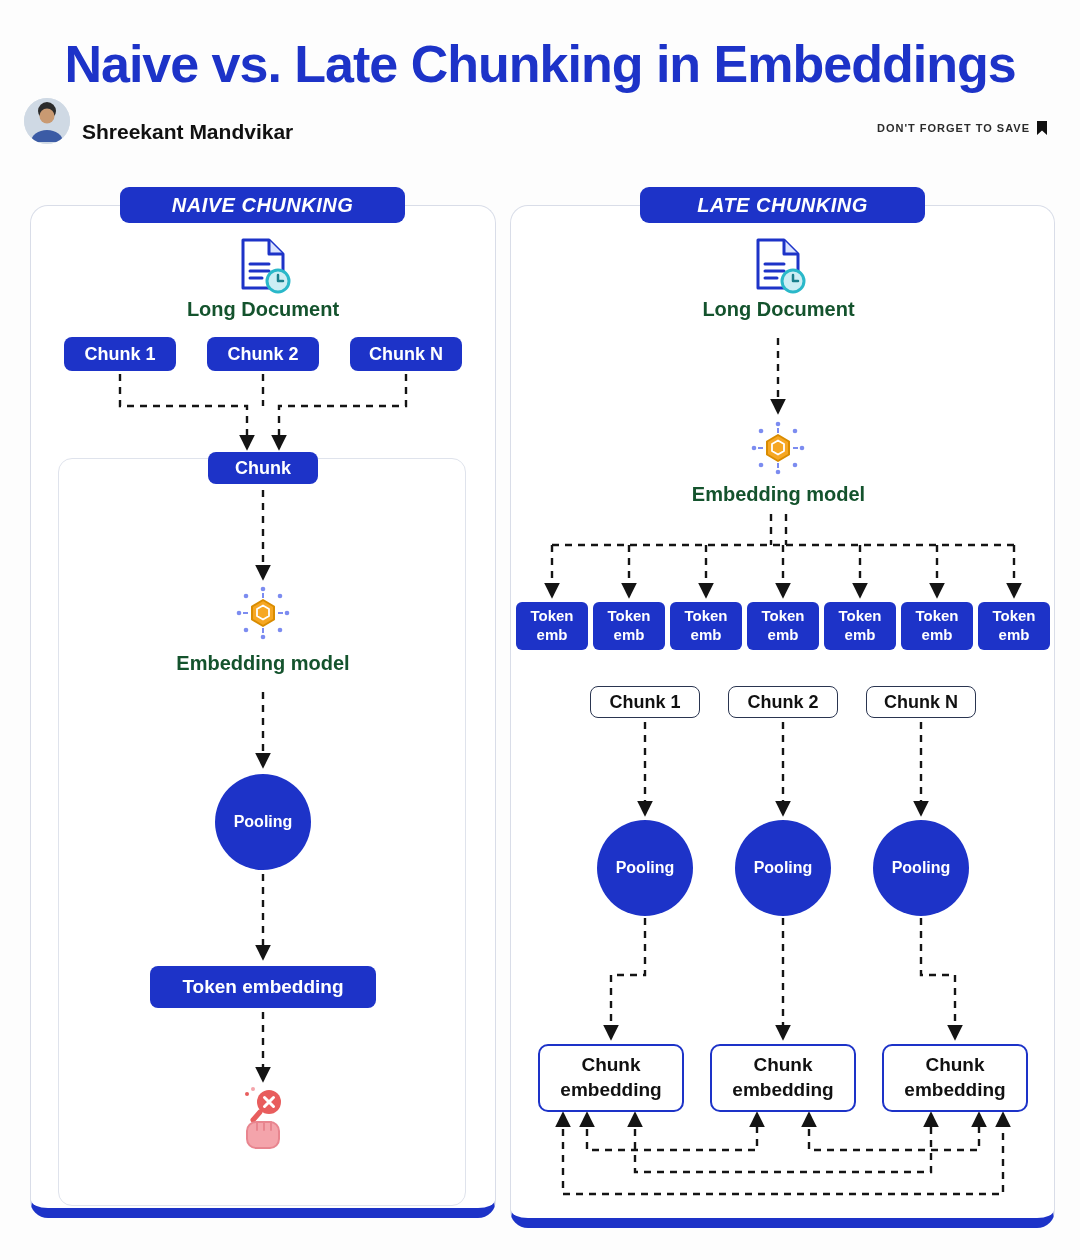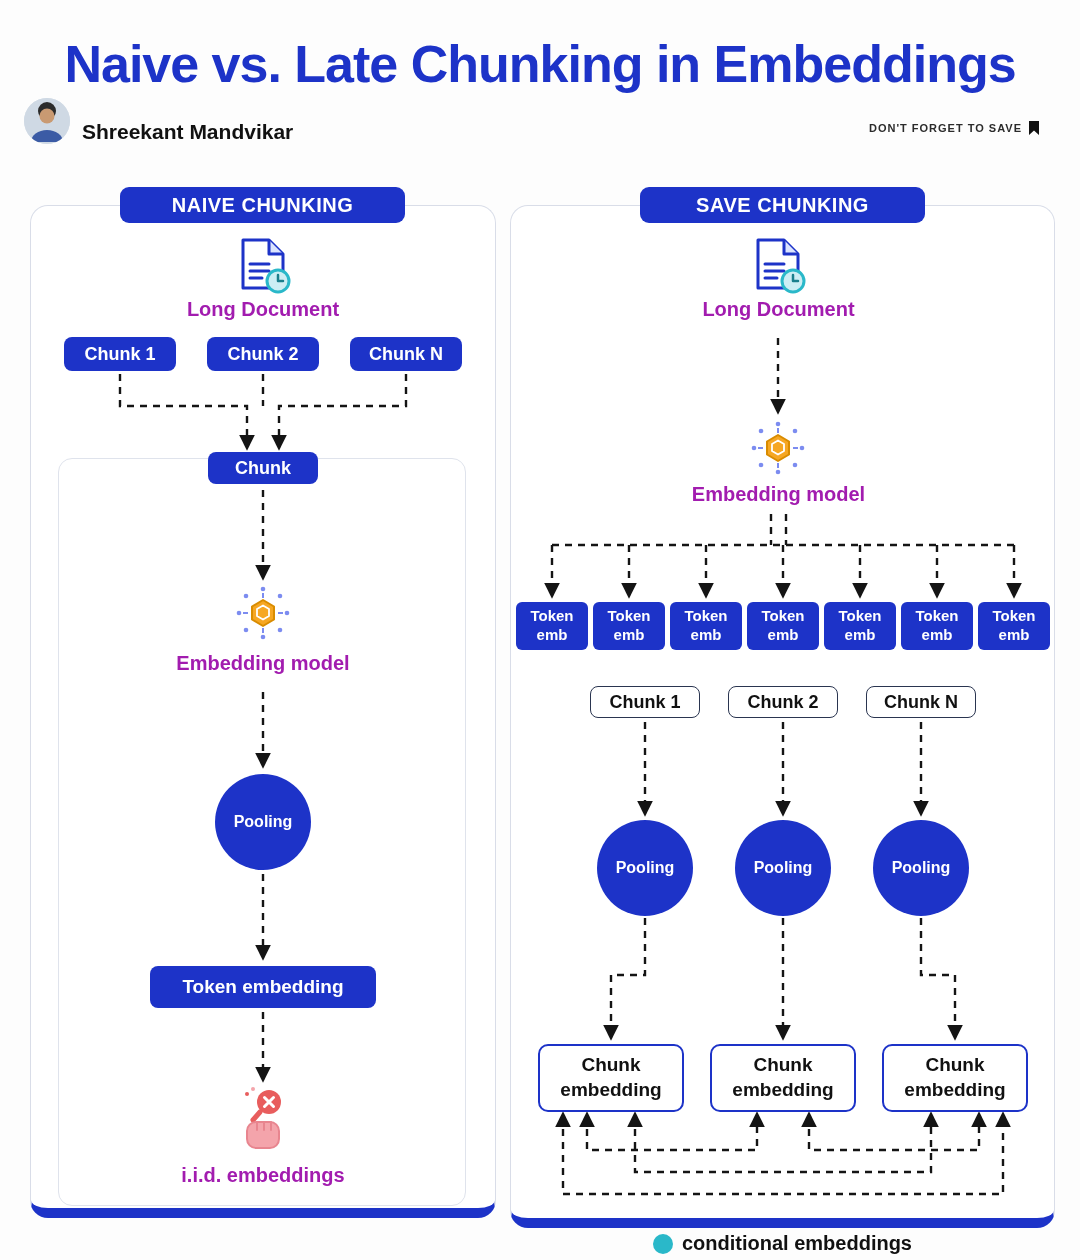--- a/index.html
+++ b/index.html
@@ -13,41 +13,41 @@
   body{background:#ffffff;font-family:"Liberation Sans","DejaVu Sans",sans-serif;}
   .canvas{position:relative;width:1080px;height:1260px;background:#fdfdfd;overflow:hidden;margin:0 auto;}
 
   .title{position:absolute;top:14px;left:0;width:1080px;text-align:center;
     font-size:52px;font-weight:800;letter-spacing:-1px;color:var(--primary);margin-top:20px;}
 
   .author-row{position:absolute;top:98px;left:24px;display:flex;align-items:flex-end;gap:12px;}
   .avatar{width:46px;height:46px;border-radius:50%;overflow:hidden;display:block;flex:0 0 auto;background:#d7e0ea;}
   .author-name{font-size:21px;font-weight:700;color:#111;}
 
-  .save-note{position:absolute;top:120px;right:40px;display:flex;align-items:center;gap:6px;
+  .save-note{position:absolute;top:120px;right:32px;display:flex;align-items:center;gap:6px;
     font-size:11px;font-weight:600;letter-spacing:1px;color:#2b2b2b;}
 
   .panel{position:absolute;background:#fff;border:1.5px solid var(--panel-border);
     border-bottom:10px solid var(--primary);border-radius:18px;}
   .panel-left{left:30px;top:205px;width:466px;height:1013px;}
   .panel-right{left:510px;top:205px;width:545px;height:1023px;}
 
   .badge{position:absolute;top:187px;width:285px;height:36px;background:var(--primary);
     border-radius:9px;color:#fff;font-size:20px;font-weight:700;letter-spacing:.5px;
-    display:flex;align-items:center;justify-content:center;z-index:5;}
+    display:flex;align-items:center;justify-content:center;z-index:5;font-style:italic;}
   .badge-left{left:120px;}
   .badge-right{left:640px;}
 
   .inner-box{position:absolute;left:58px;top:458px;width:408px;height:748px;
     background:#fff;border:1.5px solid #dfe3ec;border-radius:14px;z-index:1;}
 
   .wires{position:absolute;left:0;top:0;z-index:2;}
   .pill{position:absolute;background:var(--primary);color:#fff;font-weight:700;font-size:18px;
     display:flex;align-items:center;justify-content:center;border-radius:8px;z-index:3;}
-  .label{position:absolute;text-align:center;font-weight:700;font-size:20px;color:#a21caf;z-index:3;}
+  .label{position:absolute;text-align:center;font-weight:700;font-size:20px;color:#14532d;z-index:3;}
   .label-left{left:30px;width:466px;}
   .label-right{left:510px;width:537px;}
 
   .icon-abs{position:absolute;z-index:3;}
 
   .pool{position:absolute;width:96px;height:96px;border-radius:50%;background:var(--primary);
     color:#fff;font-size:16px;font-weight:700;display:flex;align-items:center;justify-content:center;z-index:3;}
 
   .token-box{position:absolute;top:602px;width:72px;height:48px;background:var(--primary);
     border-radius:6px;color:#fff;font-size:15px;font-weight:700;line-height:1.25;
@@ -90,21 +90,21 @@
     <svg width="12" height="16" viewBox="0 0 12 16">
       <path d="M1,1 H11 V15 L6,10.5 L1,15 Z" fill="#111"></path>
     </svg>
   </div>
 
   <section class="panel panel-left"></section>
   <section class="panel panel-right"></section>
   <div class="inner-box"></div>
 
   <div class="badge badge-left">NAIVE CHUNKING</div>
-  <div class="badge badge-right">SAVE CHUNKING</div>
+  <div class="badge badge-right">LATE CHUNKING</div>
 
   <svg class="wires" width="1080" height="1260" viewBox="0 0 1080 1260">
     <defs>
       <marker id="ah" viewBox="0 0 10 10" refX="7" refY="5" markerWidth="6.5" markerHeight="6.5" orient="auto-start-reverse">
         <path d="M0,0 L10,5 L0,10 z" fill="#141414"></path>
       </marker>
     </defs>
     <g stroke="#141414" stroke-width="2.4" fill="none" stroke-dasharray="7 6">
 
       <path d="M120,374 V406 H247 V446" marker-end="url(#ah)"></path>
@@ -188,21 +188,20 @@
     <svg width="56" height="72" viewBox="0 0 56 72">
       <circle cx="12" cy="8" r="2" fill="#e85d5d"></circle>
       <circle cx="18" cy="3" r="2" fill="#f4a4ab"></circle>
       <circle cx="34" cy="16" r="12" fill="#e85d5d"></circle>
       <path d="M29.5,11.5 L38.5,20.5 M38.5,11.5 L29.5,20.5" stroke="#ffffff" stroke-width="3" stroke-linecap="round"></path>
       <path d="M25,26 L18,34" stroke="#e85d5d" stroke-width="5" stroke-linecap="round"></path>
       <rect x="12" y="36" width="32" height="26" rx="9" fill="#f4a4ab" stroke="#e8858f" stroke-width="2"></rect>
       <path d="M22,36 V44 M29,36 V44 M36,36 V44" stroke="#e8858f" stroke-width="2" stroke-linecap="round"></path>
     </svg>
   </div>
-  <div class="label label-left" style="top:1164px;">i.i.d. embeddings</div>
 
   <div class="icon-abs" style="left:748px;top:236px;">
     <svg width="60" height="60" viewBox="0 0 60 60">
       <path d="M10,4 H36 L50,18 V52 H10 Z" fill="#ffffff" stroke="#1d33c8" stroke-width="3" stroke-linejoin="round"></path>
       <path d="M36,4 V18 H50" fill="#dbe4ff" stroke="#1d33c8" stroke-width="3" stroke-linejoin="round"></path>
       <path d="M17,28 H36 M17,35 H36 M17,42 H29" stroke="#1d33c8" stroke-width="3" stroke-linecap="round"></path>
       <circle cx="45" cy="45" r="11" fill="#cdeef4" stroke="#2ab8c9" stroke-width="3"></circle>
       <path d="M45,45 V39 M45,45 H50" stroke="#1b7f8c" stroke-width="2.5" stroke-linecap="round"></path>
     </svg>
   </div>
@@ -270,18 +269,14 @@
   </div>
   <div class="emb-box" style="left:710px;">
     <span>Chunk</span>
     <span>embedding</span>
   </div>
   <div class="emb-box" style="left:882px;">
     <span>Chunk</span>
     <span>embedding</span>
   </div>
 
-  <div class="legend">
-    <span class="legend-dot"></span>
-    <span class="legend-text">conditional embeddings</span>
-  </div>
 
 </div>
 
 </body></html>

